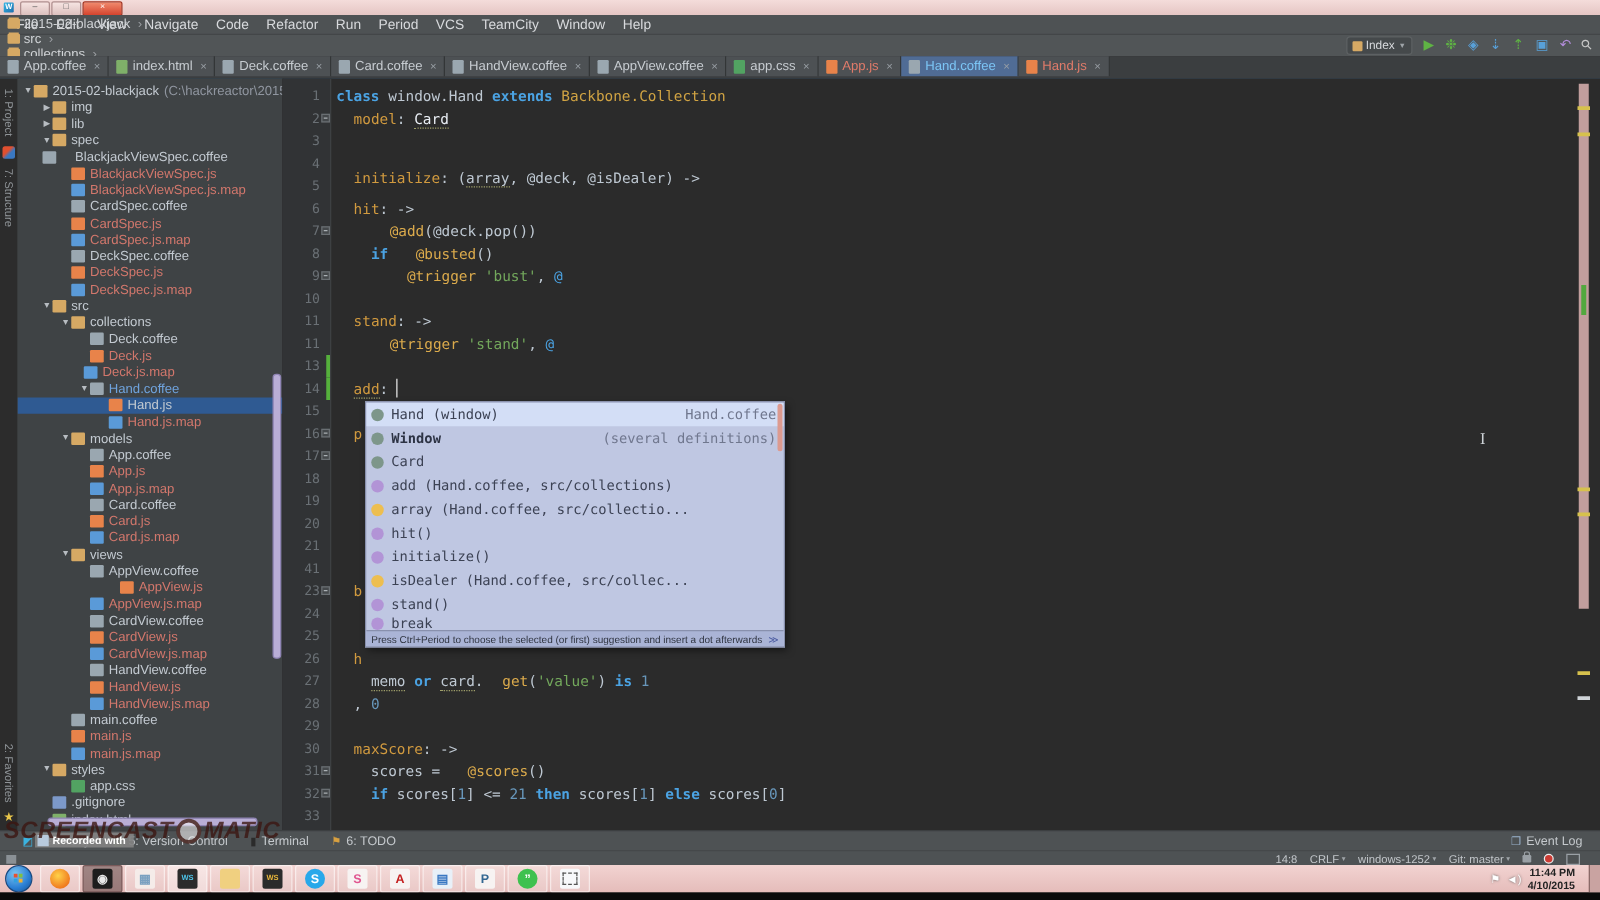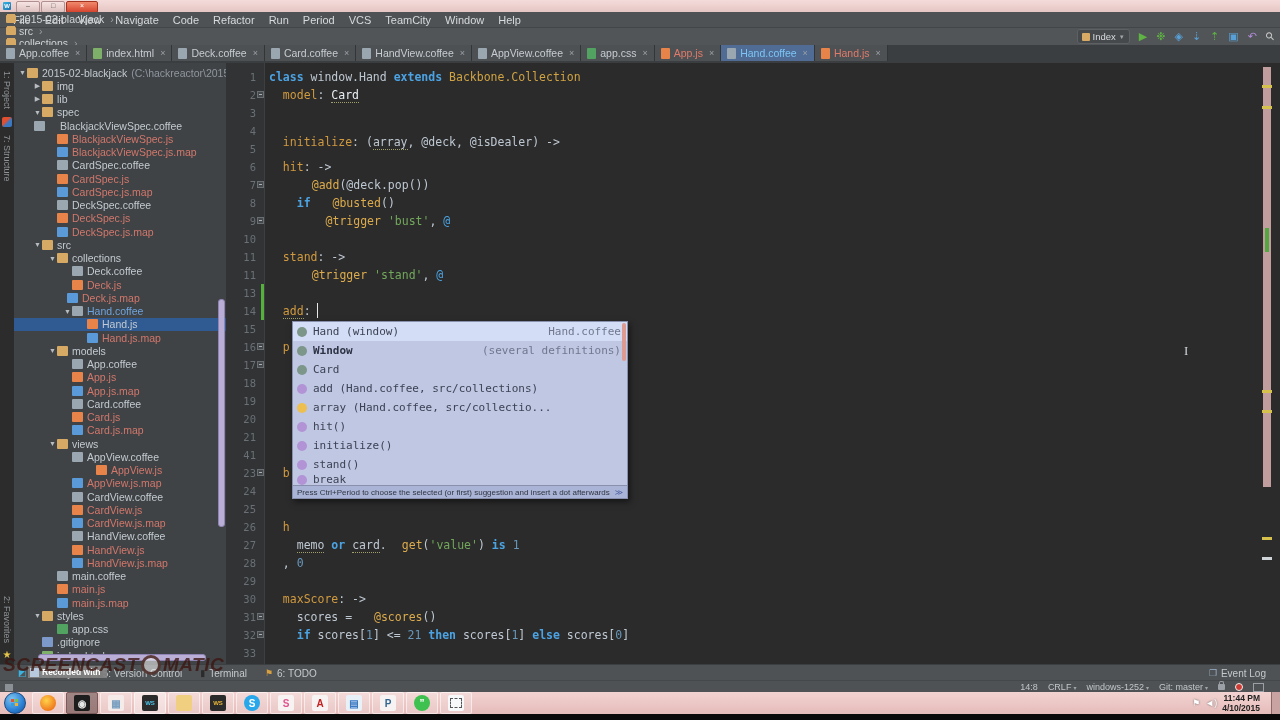--- a/index.html
+++ b/index.html
@@ -636,20 +636,24 @@
             </div>
             <div class="prow">
               <span class="picn method"></span>
               <span class="plabel">hit()</span>
             </div>
             <div class="prow">
               <span class="picn method"></span>
               <span class="plabel">initialize()</span>
             </div>
             <div class="prow">
+              <span class="picn var"></span>
+              <span class="plabel">isDealer (Hand.coffee, src/collec...</span>
+            </div>
+            <div class="prow">
               <span class="picn method"></span>
               <span class="plabel">stand()</span>
             </div>
             <div class="prow clipped">
               <span class="picn method"></span>
               <span class="plabel">break</span>
             </div>
           </div>
         <div id="popup-hint">
           <span>Press Ctrl+Period to choose the selected (or first) suggestion and insert a dot afterwards</span>

